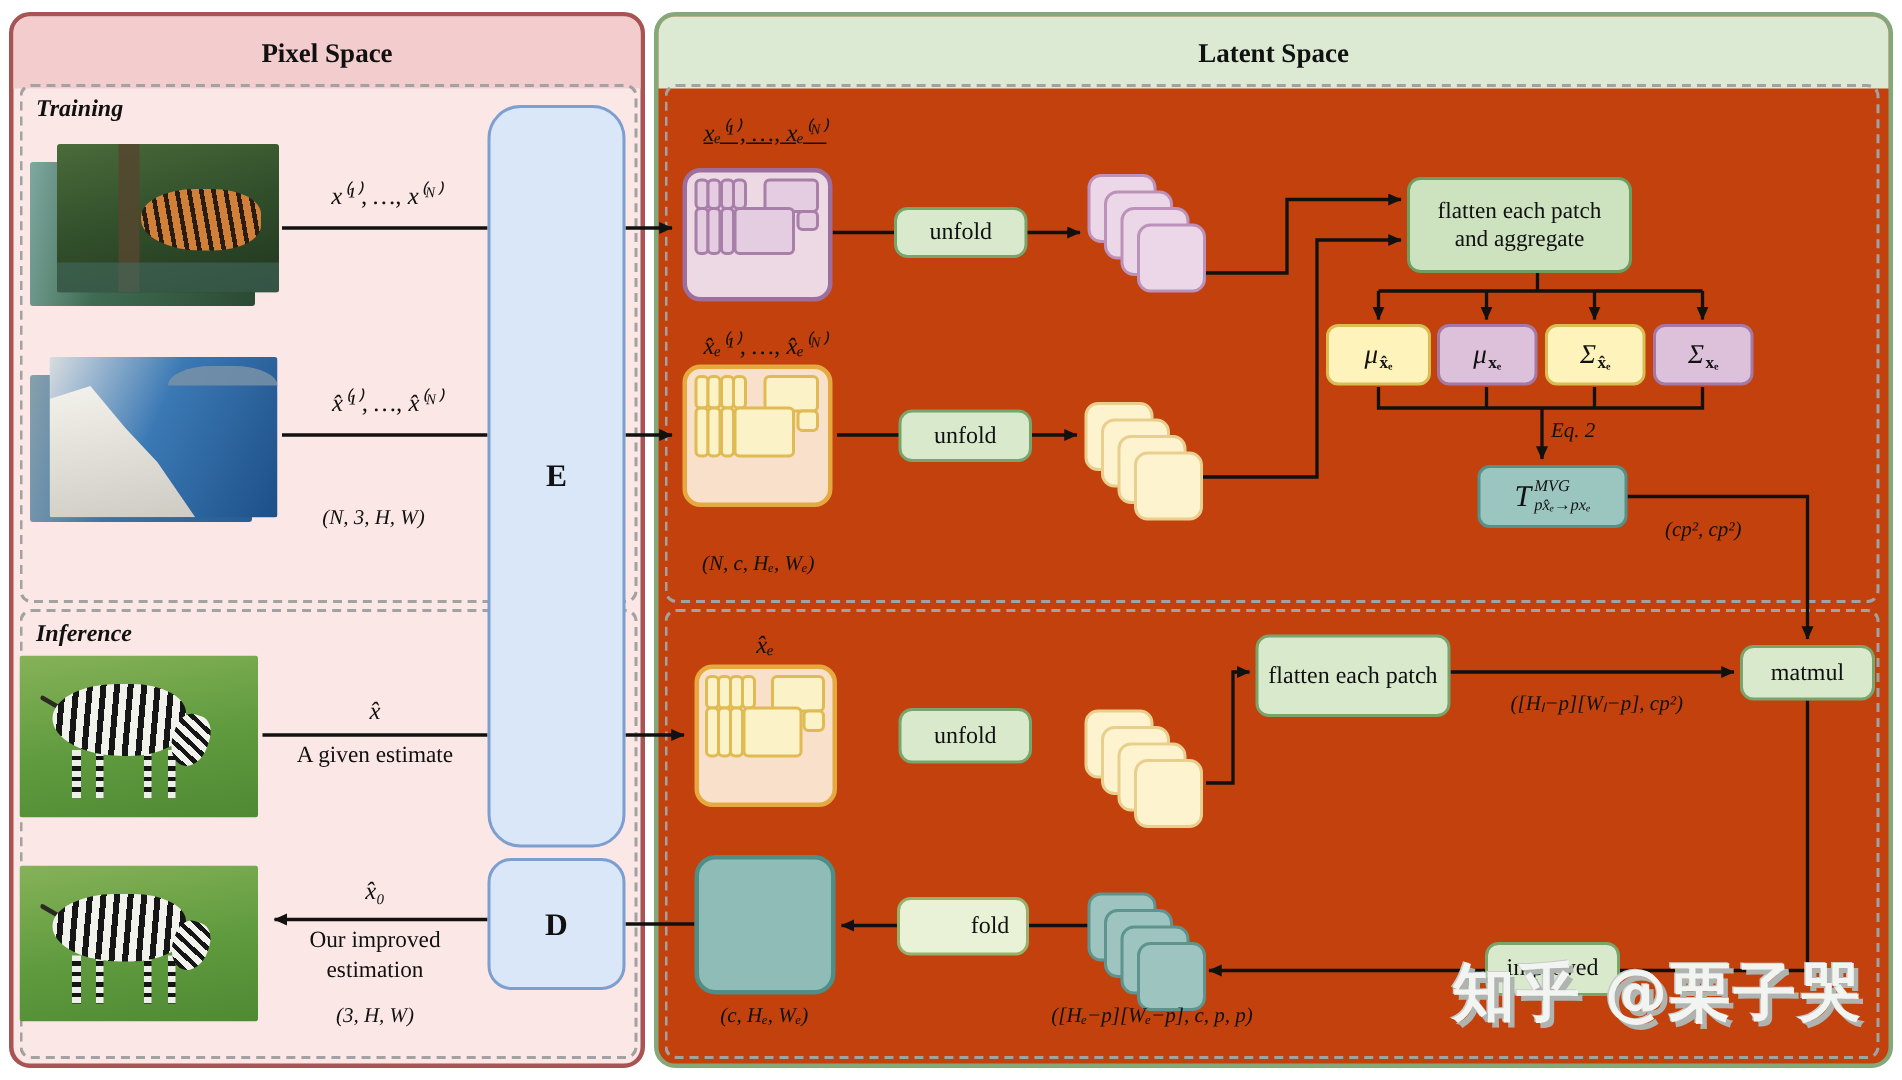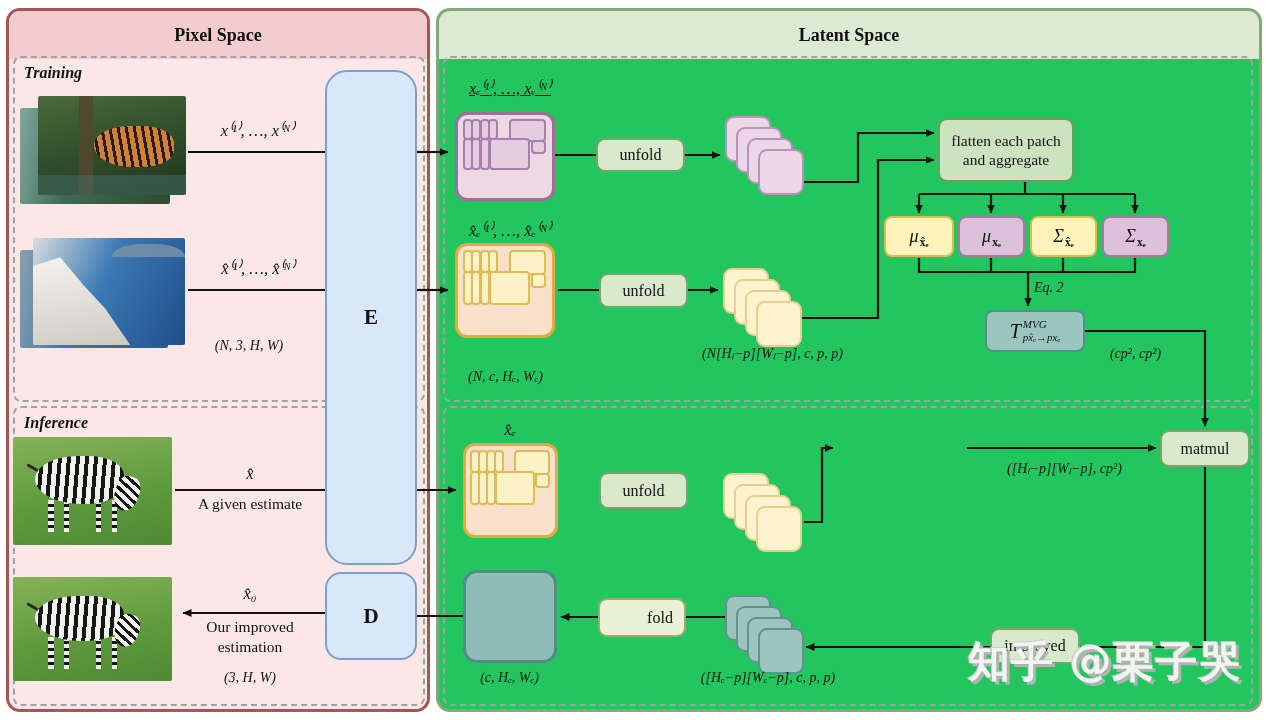--- a/index.html
+++ b/index.html
@@ -2,21 +2,21 @@
 <html><head>
 <meta charset="utf-8">
 <style>
   html,body{margin:0;padding:0;background:#ffffff;}
   .canvas{position:relative;width:1268px;height:720px;background:#ffffff;
           font-family:"Liberation Serif", serif;color:#111;overflow:hidden;}
 
   
   .panel{position:absolute;border-radius:14px;box-sizing:border-box;z-index:0;}
   .panel-pixel{left:6px;top:8px;width:424px;height:704px;background:#fbe7e5;border:3px solid #a85454;}
-  .panel-latent{left:436px;top:8px;width:826px;height:704px;background:#22c55e;border:3px solid #85a87b;}
+  .panel-latent{left:436px;top:8px;width:826px;height:704px;background:#c2410c;border:3px solid #85a87b;}
   .panel-header{position:absolute;left:0;top:0;right:0;height:48px;border-radius:11px 11px 0 0;
                 display:flex;align-items:center;justify-content:center;font-weight:bold;font-size:18px;}
   .ph-pixel{background:#f3cdcd;}
   .ph-latent{background:#dcead3;}
 
   .dashed-box{position:absolute;border:2px dashed #a2a2a2;border-radius:8px;box-sizing:border-box;z-index:1;}
 
   .section-label{position:absolute;font-style:italic;font-weight:bold;font-size:16px;z-index:4;}
 
   
@@ -268,22 +268,25 @@
 
   <div class="gbox" style="left:596px;top:138px;width:89px;height:34px;">
     <span>unfold</span>
   </div>
   <div class="gbox" style="left:599px;top:273px;width:89px;height:35px;">
     <span>unfold</span>
   </div>
   <div class="gbox" style="left:599px;top:472px;width:89px;height:37px;">
     <span>unfold</span>
   </div>
-  <div class="gbox agg" style="left:938px;top:118px;width:136px;height:64px;">
+  <div class="gbox agg" style="left:938px;top:118px;width:150px;height:64px;">
     <span>flatten each patch and aggregate</span>
+  </div>
+  <div class="gbox" style="left:837px;top:423px;width:130px;height:55px;">
+    <span>flatten each patch</span>
   </div>
   <div class="gbox" style="left:1160px;top:430px;width:90px;height:37px;text-align:center;">
     <span>matmul</span>
   </div>
   <div class="gbox" style="left:990px;top:628px;width:90px;height:36px;">
     <span>improved</span>
   </div>
   <div class="gbox light" style="left:598px;top:598px;width:88px;height:39px;padding-left:36px;">
     <span>fold</span>
   </div>
@@ -307,21 +310,20 @@
       <div class="p p4"></div>
   </div>
   <div class="stack stack-teal" style="left:725px;top:595px;width:79px;height:79px;">
     <div class="p p1"></div>
       <div class="p p2"></div>
     <div class="p p3"></div>
       <div class="p p4"></div>
   </div>
   <div class="teal-square"></div>
 
-  <span class="lbl dim" style="left:660px;top:343px;width:225px;">(N[Hₗ−p][Wₗ−p], c, p, p)</span>
 
   <div class="stat-box stat-yellow" style="left:884px;top:216px;width:70px;height:41px;">
     <span>μ</span>
       <span class="subsc">x̂ₑ</span>
   </div>
   <div class="stat-box stat-purple" style="left:958px;top:216px;width:67px;height:41px;">
     <span>μ</span>
       <span class="subsc">xₑ</span>
   </div>
   <div class="stat-box stat-yellow" style="left:1030px;top:216px;width:67px;height:41px;">

